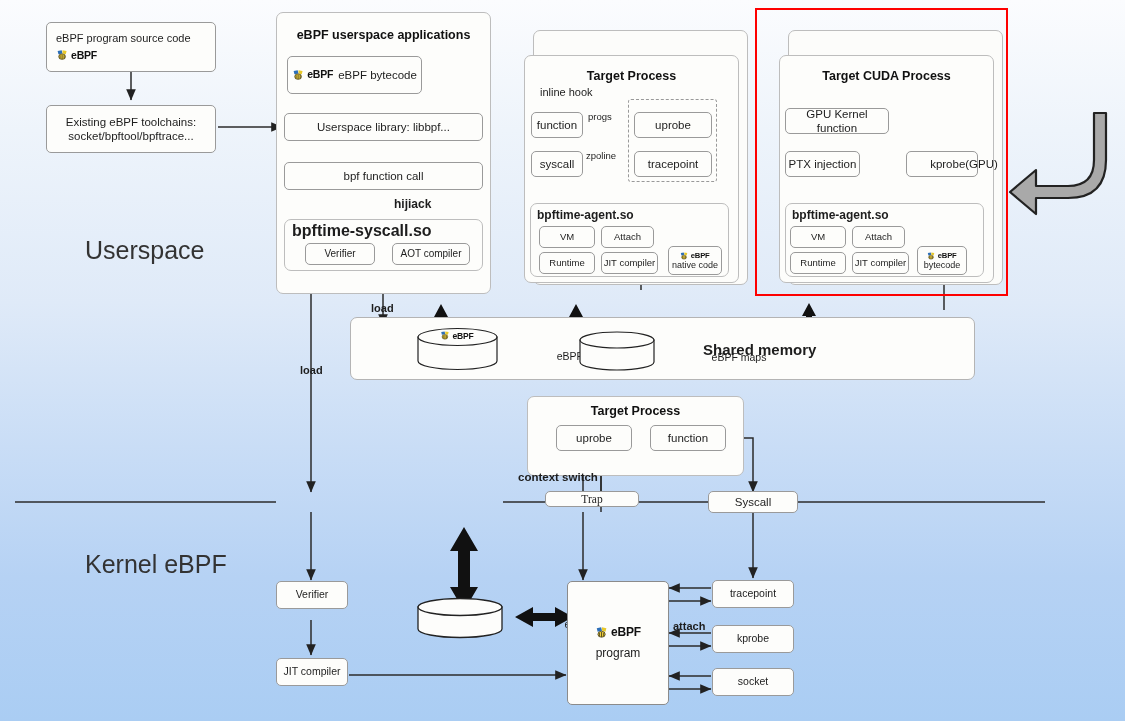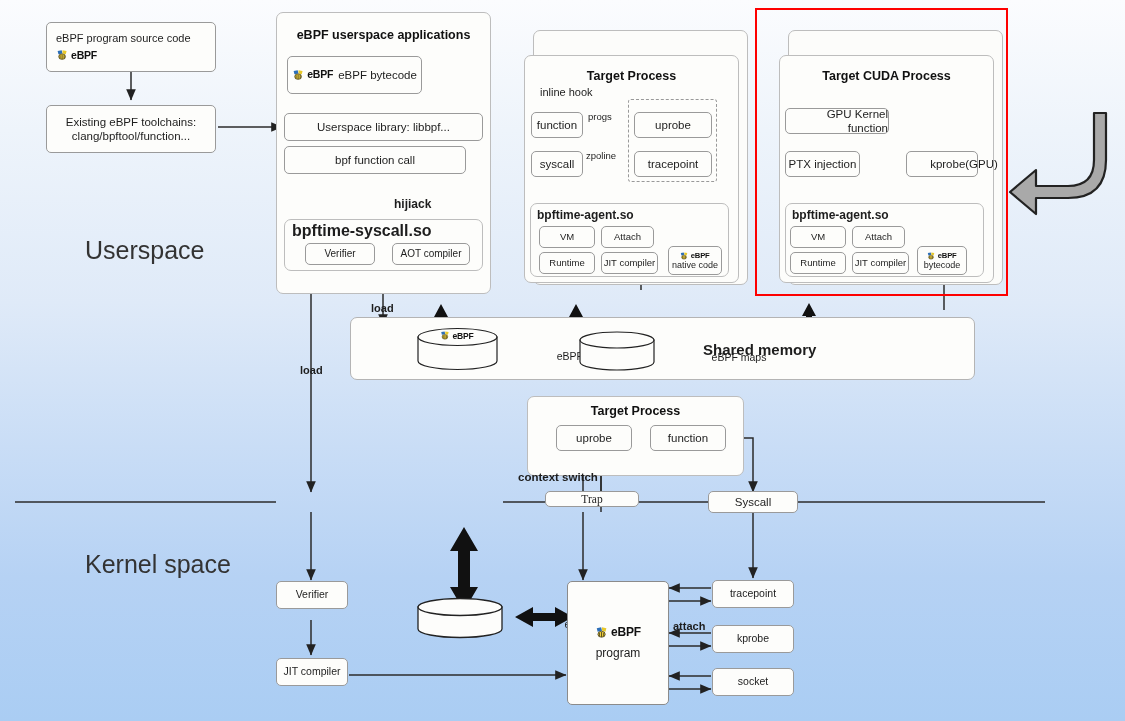--- a/index.html
+++ b/index.html
@@ -141,38 +141,38 @@
 
       <path d="M515,617 L533,607 L533,613 L555,613 L555,607 L573,617 L555,627 L555,621 L533,621 L533,627 z"></path>
     </g>
 
     <g>
       <path d="M1096,113 L1096,160 Q1096,186 1070,186 L1038,186 L1038,170 L1012,192 L1038,214 L1038,198 L1070,198 Q1108,198 1108,160 L1108,113 z" transform="translate(-2,0)" fill="#a9a9a9" stroke="#222" stroke-width="2.2" stroke-linejoin="round"></path>
     </g>
   </svg>
 
   <div class="bigtext" style="left:60px;top:236px;">Userspace</div>
-  <div class="bigtext" style="left:60px;top:550px;">Kernel space</div>
+  <div class="bigtext" style="left:60px;top:550px;">Kernel eBPF</div>
 
   <div class="node" style="left:46px;top:22px;width:170px;height:50px;flex-direction:column;align-items:flex-start;justify-content:center;padding:6px 9px;">
     <span style="font-size:11px;">eBPF program source code</span>
     <span class="ebpflogo" style="margin-top:3px;">
       <svg class="bee" viewBox="0 0 16 14">
         <path d="M2 2 L7 1 L8 5 L3 6 z" fill="#2d6fb8"></path>
         <path d="M8 1 L13 2 L12 6 L8 5 z" fill="#e8c92a"></path>
         <ellipse cx="7.5" cy="9" rx="4.2" ry="3.4" fill="#f2d23c" stroke="#111" stroke-width="0.7"></ellipse>
         <path d="M5 7.2 L5 11.2 M7.5 6.5 L7.5 12 M10 7.2 L10 11.2" stroke="#111" stroke-width="0.8"></path>
       </svg>
       <span class="ebpfword">eBPF</span>
     </span>
   </div>
 
   <div class="node" style="left:46px;top:105px;width:170px;height:48px;flex-direction:column;">
     <span>Existing eBPF toolchains:</span>
-    <span>clang/bpftool/function...</span>
+    <span>socket/bpftool/bpftrace...</span>
   </div>
 
   <div class="panel" style="left:276px;top:12px;width:215px;height:282px;"></div>
   <div class="paneltitle" style="left:276px;top:28px;width:215px;">eBPF userspace applications</div>
 
   <div class="node" style="left:287px;top:56px;width:135px;height:38px;gap:5px;">
     <span class="ebpflogo">
       <svg class="bee" viewBox="0 0 16 14">
         <path d="M2 2 L7 1 L8 5 L3 6 z" fill="#2d6fb8"></path>
           <path d="M8 1 L13 2 L12 6 L8 5 z" fill="#e8c92a"></path>
@@ -181,21 +181,21 @@
       </svg>
       <span class="ebpfword">eBPF</span>
     </span>
     <span>eBPF bytecode</span>
   </div>
 
   <div class="node" style="left:284px;top:113px;width:199px;height:28px;">
     <span>Userspace library: libbpf...</span>
   </div>
 
-  <div class="node" style="left:284px;top:146px;width:182px;height:28px;">
+  <div class="node" style="left:284px;top:162px;width:199px;height:28px;">
     <span>bpf function call</span>
   </div>
 
   <div class="lbl b" style="left:394px;top:197px;font-size:12px;">hijiack</div>
 
   <div class="panel" style="left:284px;top:219px;width:199px;height:52px;"></div>
   <div class="lbl b" style="left:292px;top:222px;font-size:16px;">bpftime-syscall.so</div>
   <div class="node" style="left:305px;top:243px;width:70px;height:22px;font-size:10px;">
     <span>Verifier</span>
   </div>
@@ -252,21 +252,21 @@
       </svg>
       <span class="ebpfword" style="font-size:9px;">eBPF</span>
     </span>
     <span>native code</span>
   </div>
 
   <div class="panel ghost" style="left:788px;top:30px;width:215px;height:255px;"></div>
   <div class="panel" style="left:779px;top:55px;width:215px;height:228px;"></div>
   <div class="paneltitle" style="left:779px;top:69px;width:215px;">Target CUDA Process</div>
 
-  <div class="node" style="left:785px;top:108px;width:104px;height:26px;text-align:right;">
+  <div class="node" style="left:785px;top:108px;width:104px;height:26px;">
     <span>GPU Kernel function</span>
   </div>
   <div class="node" style="left:785px;top:151px;width:75px;height:26px;">
     <span>PTX injection</span>
   </div>
   <div class="node" style="left:906px;top:151px;width:72px;height:26px;padding-left:44px;">
     <span>kprobe(GPU)</span>
   </div>
 
   <div class="panel" style="left:785px;top:203px;width:199px;height:74px;"></div>

